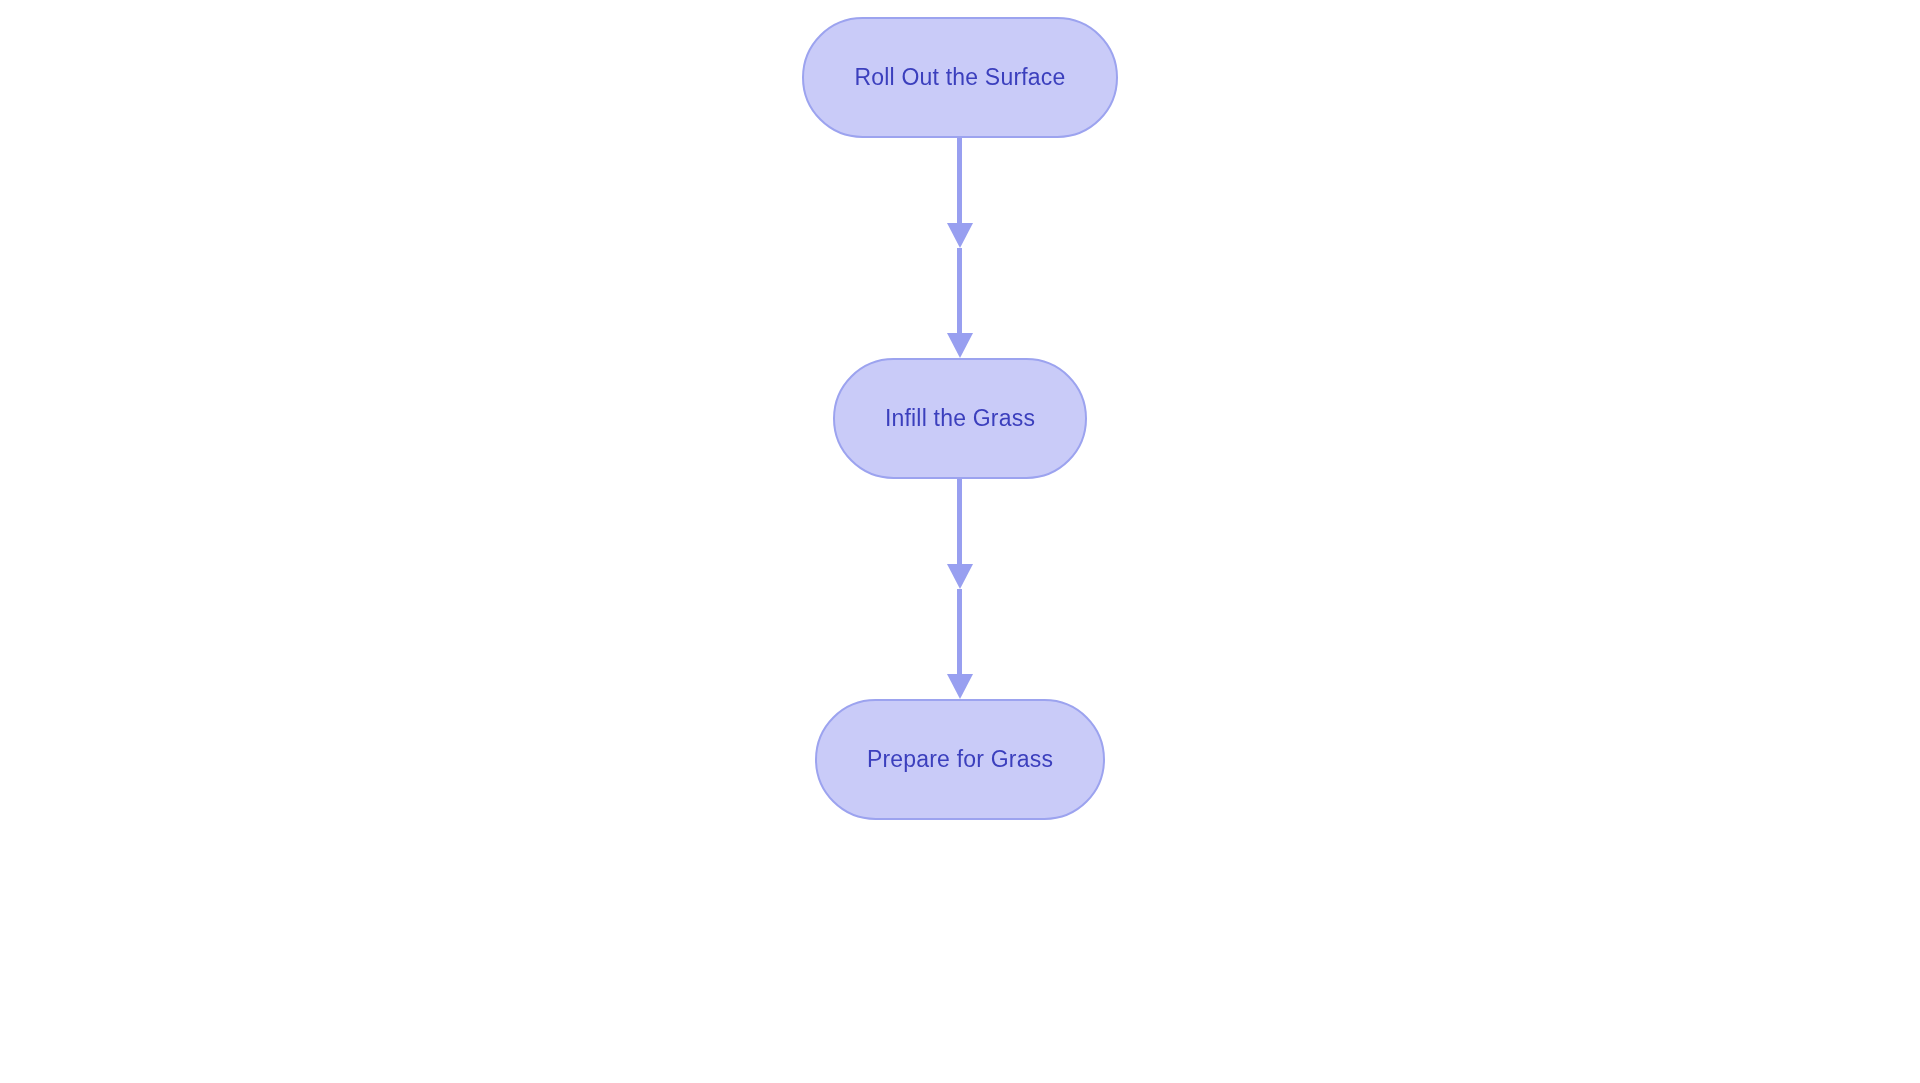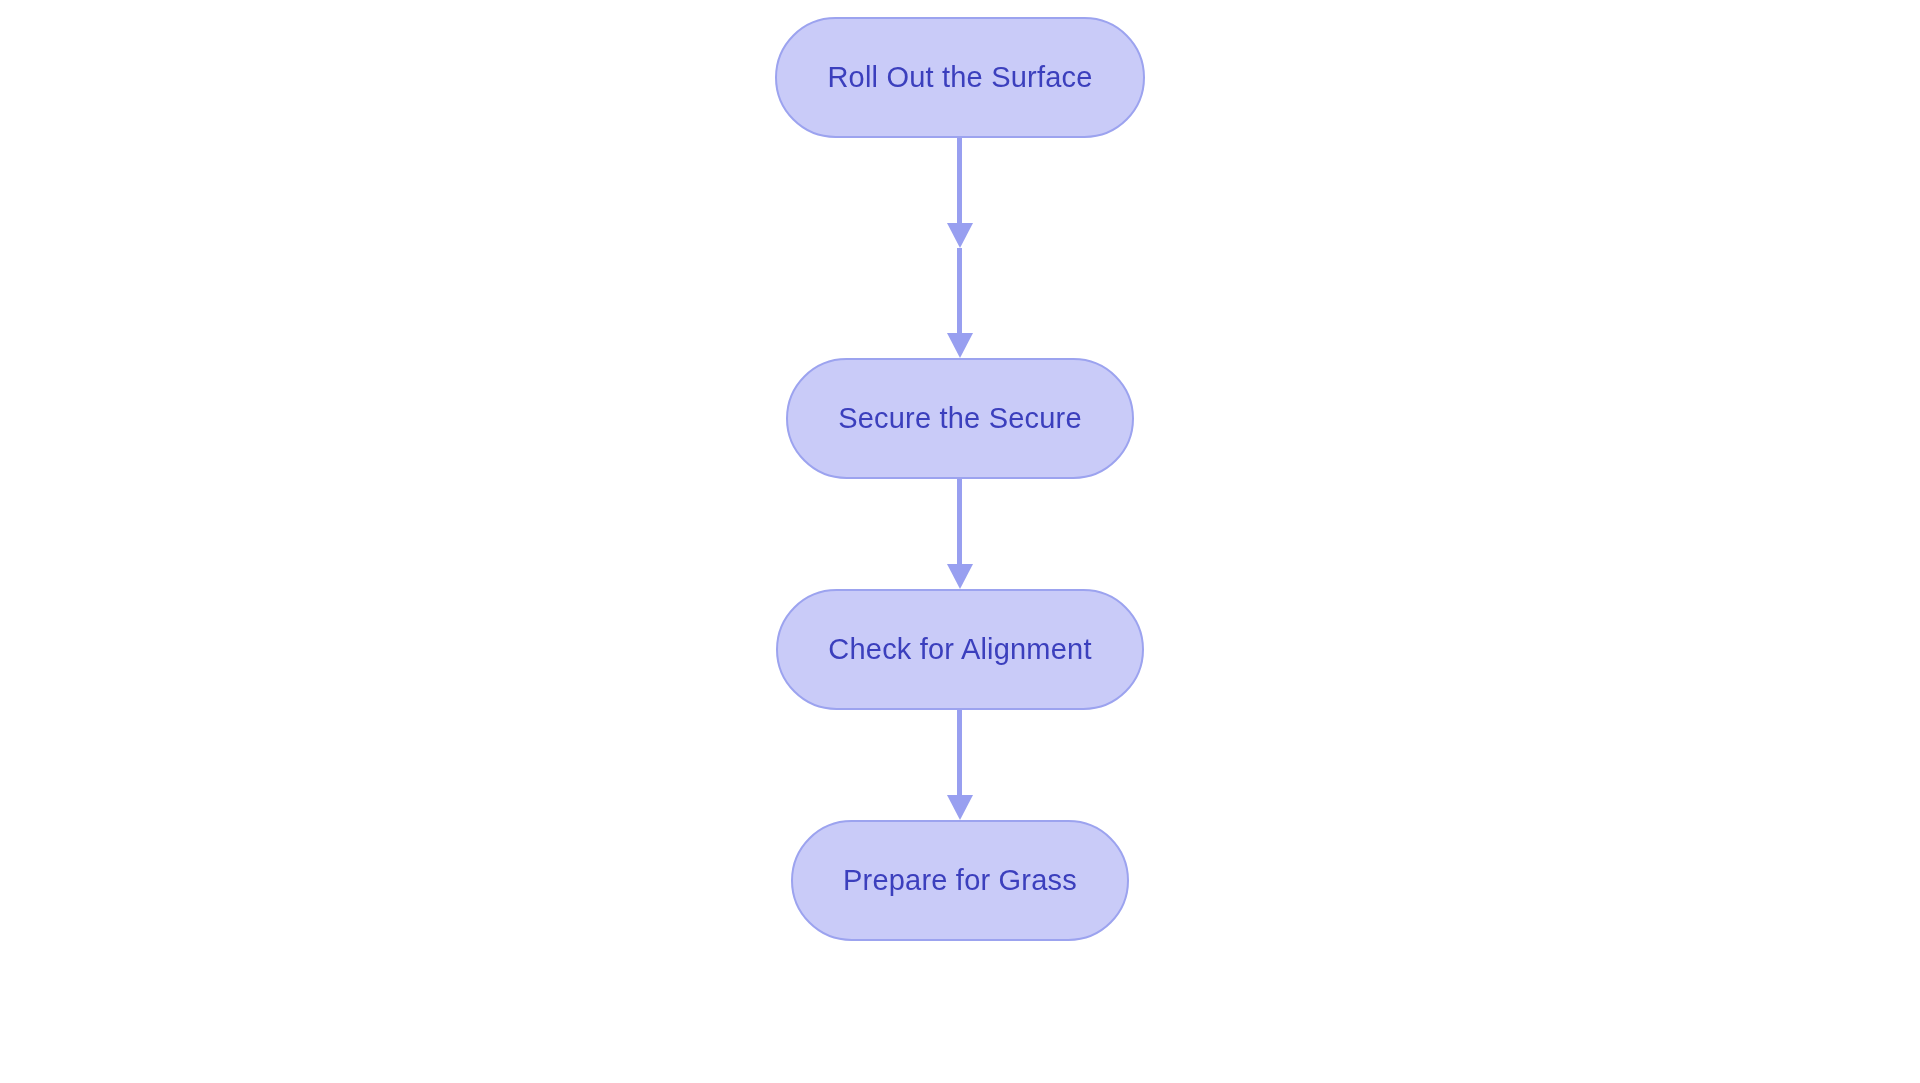--- a/index.html
+++ b/index.html
@@ -35,21 +35,21 @@
     padding: 0 50px;
     background: var(--node-fill);
     border: 2px solid var(--node-border);
     border-radius: 60.5px;
     display: flex;
     align-items: center;
     justify-content: center;
     width: fit-content;
   }
   .node-label {
-    font-size: 29px;
+    font-size: 23px;
     color: var(--node-text);
     white-space: nowrap;
     letter-spacing: 0.2px;
   }
   .edge {
     height: 110px;
     display: flex;
     flex-direction: column;
     align-items: center;
   }
@@ -81,31 +81,28 @@
       <div class="edge-head"></div>
     </div>
 
 
     <div class="edge">
       <div class="edge-line"></div>
       <div class="edge-head"></div>
     </div>
 
     <div class="node">
-      <span class="node-label">Secure the Secure</span>
+      <span class="node-label">Infill the Grass</span>
     </div>
 
     <div class="edge">
       <div class="edge-line"></div>
       <div class="edge-head"></div>
     </div>
 
-    <div class="node">
-      <span class="node-label">Check for Alignment</span>
-    </div>
 
     <div class="edge">
       <div class="edge-line"></div>
       <div class="edge-head"></div>
     </div>
 
     <div class="node">
       <span class="node-label">Prepare for Grass</span>
     </div>
 

